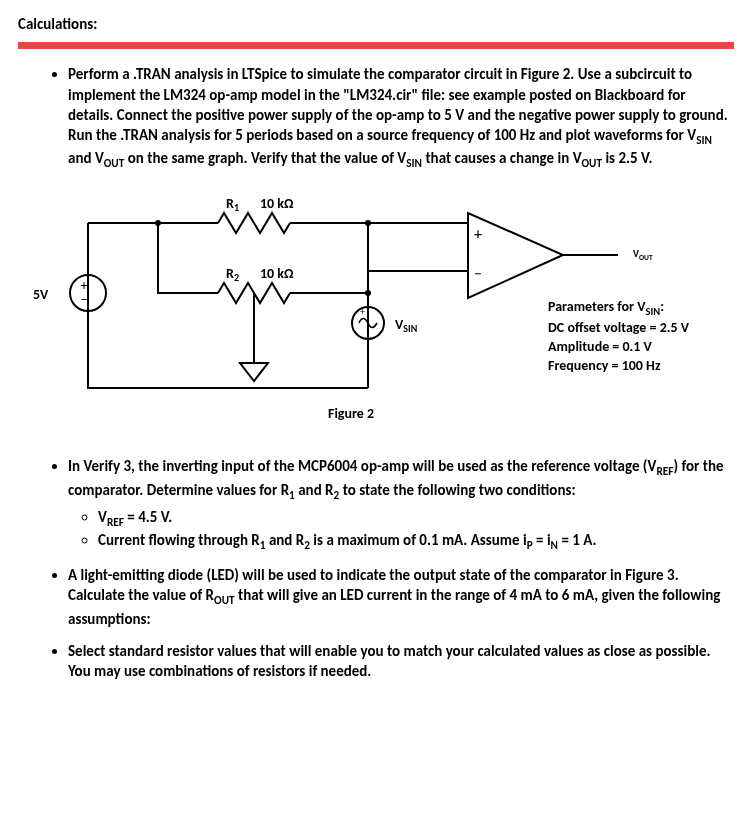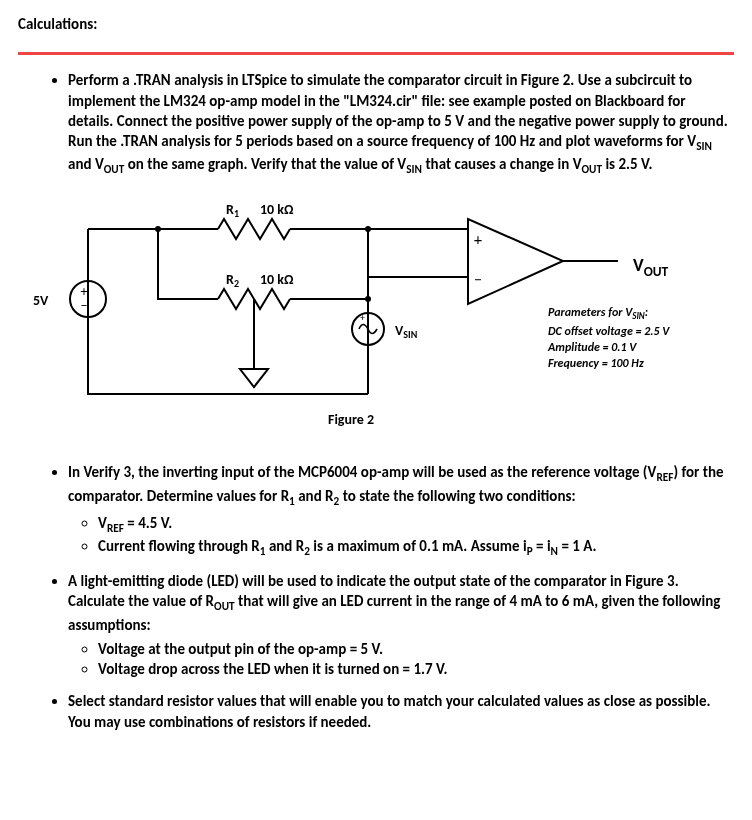--- a/index.html
+++ b/index.html
@@ -8,22 +8,22 @@
     color: #000;
     background: #fff;
     margin: 0;
     padding: 14px 18px;
     width: 752px;
     box-sizing: border-box;
     line-height: 1.35;
   }
   .heading {
     font-weight: bold;
-    border-bottom: 3px solid #ef4444;
-    padding-bottom: 18px;
+    border-bottom: 7px solid #ef4444;
+    padding-bottom: 8px;
     margin-bottom: 10px;
   }
   ul.top {
     list-style: disc;
     margin-left: 10px;
     padding-left: 40px;
   }
   ul.top > li {
     margin-bottom: 12px;
     font-weight: bold;
@@ -35,30 +35,29 @@
   }
   .figwrap {
     margin: 22px 0 28px 10px;
     position: relative;
   }
   svg { display: block; }
   .params {
     position: absolute;
     left: 520px;
     top: 105px;
-    font-size: 12px;
+    font-size: 14px;
     font-weight: bold;
     line-height: 1.35;
-    font-style: italic;
   }
   .vout-lbl {
     position: absolute;
     left: 605px;
     top: 54px;
-    font-size: 18px;
+    font-size: 10px;
     font-weight: bold;
   }
   sub { font-size: 0.75em; }
 </style>
 </head>
 <body>
 
 <div class="heading">Calculations:</div>
 
 <ul class="top">
@@ -129,19 +128,15 @@
 <ul class="top">
   <li>
     <span>In Verify 3, the inverting input of the MCP6004 op-amp will be used as the reference voltage (V</span><sub>REF</sub><span>) for the comparator. Determine values for R</span><sub>1</sub><span> and R</span><sub>2</sub><span> to state the following two conditions:</span>
     <ul class="sub">
       <li><span>V</span><sub>REF</sub><span> = 4.5 V.</span></li>
       <li><span>Current flowing through R</span><sub>1</sub><span> and R</span><sub>2</sub><span> is a maximum of 0.1 mA. Assume i</span><sub>P</sub><span> = i</span><sub>N</sub><span> = 1 A.</span></li>
     </ul>
   </li>
   <li>
     <span>A light-emitting diode (LED) will be used to indicate the output state of the comparator in Figure 3. Calculate the value of R</span><sub>OUT</sub><span> that will give an LED current in the range of 4 mA to 6 mA, given the following assumptions:</span>
-    <ul class="sub">
-      <li>Voltage at the output pin of the op-amp = 5 V.</li>
-      <li>Voltage drop across the LED when it is turned on = 1.7 V.</li>
-    </ul>
   </li>
   <li>Select standard resistor values that will enable you to match your calculated values as close as possible. You may use combinations of resistors if needed.</li>
 </ul>
 
 </body></html>

